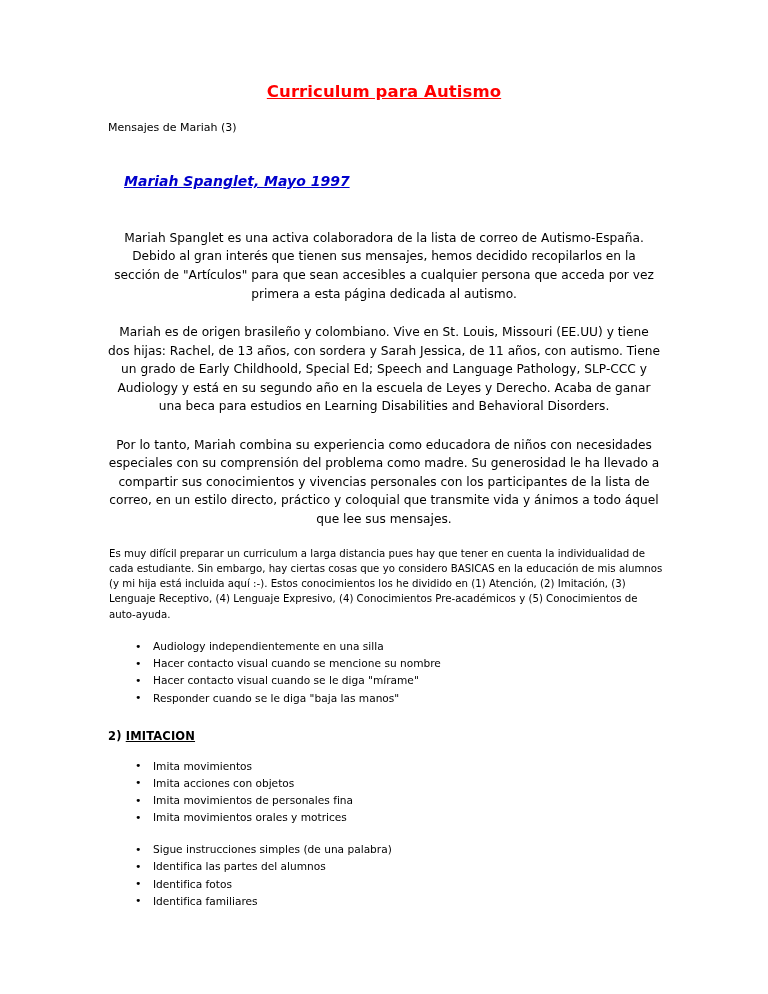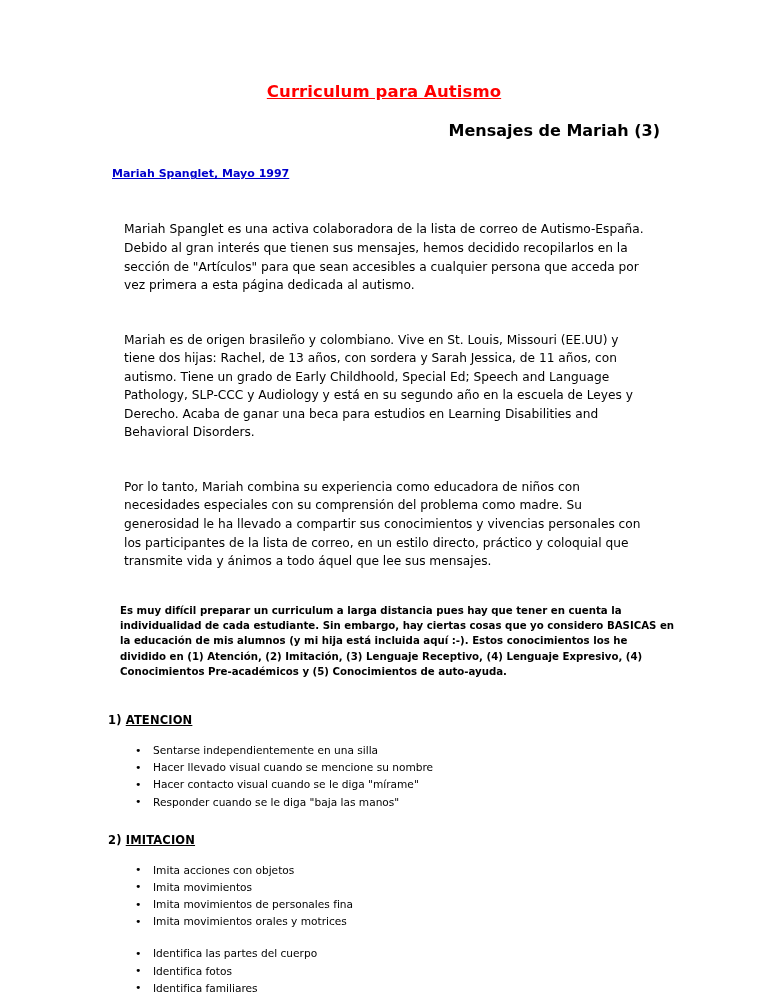--- a/index.html
+++ b/index.html
@@ -36,72 +36,72 @@
     color: #ff0000;
     font-weight: bold;
     font-size: 16.5px;
     text-decoration: underline;
     margin: 0;
     padding-top: 82px;
     line-height: 1.25;
     letter-spacing: 0.1px;
   }
   .doc-subtitle {
-    text-align: right;
+    text-align: left;
     color: #000000;
-    font-weight: bold;
-    font-size: 16px;
+    font-weight: normal;
+    font-size: 11px;
     margin: 0;
     padding-top: 18px;
     line-height: 1.3;
   }
   .author-line {
-    margin: 4px;
+    margin: 16px;
     padding-top: 22px;
-    font-size: 11px;
+    font-size: 14px;
+    font-style: italic;
   }
   .author-link {
     color: #0000cc;
     font-weight: bold;
     text-decoration: underline;
     cursor: pointer;
   }
 
   
   p.body-par {
-    margin: 16px;
+    margin: 0;
     padding-top: 20px;
     font-size: 12.2px;
     line-height: 1.52;
-    text-align: left;
+    text-align: center;
     color: #000000;
   }
   p.body-par.first {
     padding-top: 24px;
   }
 
   
   .section-heading {
     margin: 0;
     padding-top: 22px;
     font-size: 11.5px;
     font-weight: bold;
     text-decoration: underline;
     letter-spacing: 0.15px;
   }
 
   
   p.note-par {
-    margin: 12px;
+    margin: 1px;
     padding-top: 16px;
     font-size: 10.2px;
     line-height: 1.5;
     width: 556px;
     color: #000000;
-    font-weight: bold;
   }
 
   
   .num-heading {
     margin: 0;
     padding-top: 22px;
     font-size: 11.5px;
     font-weight: bold;
     letter-spacing: 0.15px;
   }
@@ -151,43 +151,40 @@
 
     <p class="body-par first">Mariah Spanglet es una activa colaboradora de la lista de correo de Autismo-España. Debido al gran interés que tienen sus mensajes, hemos decidido recopilarlos en la sección de "Artículos" para que sean accesibles a cualquier persona que acceda por vez primera a esta página dedicada al autismo.</p>
 
     <p class="body-par">Mariah es de origen brasileño y colombiano. Vive en St. Louis, Missouri (EE.UU) y tiene dos hijas: Rachel, de 13 años, con sordera y Sarah Jessica, de 11 años, con autismo. Tiene un grado de Early Childhoold, Special Ed; Speech and Language Pathology, SLP-CCC y Audiology y está en su segundo año en la escuela de Leyes y Derecho. Acaba de ganar una beca para estudios en Learning Disabilities and Behavioral Disorders.</p>
 
     <p class="body-par">Por lo tanto, Mariah combina su experiencia como educadora de niños con necesidades especiales con su comprensión del problema como madre. Su generosidad le ha llevado a compartir sus conocimientos y vivencias personales con los participantes de la lista de correo, en un estilo directo, práctico y coloquial que transmite vida y ánimos a todo áquel que lee sus mensajes.</p>
 
 
     <p class="note-par">Es muy difícil preparar un curriculum a larga distancia pues hay que tener en cuenta la individualidad de cada estudiante. Sin embargo, hay ciertas cosas que yo considero BASICAS en la educación de mis alumnos (y mi hija está incluida aquí :-). Estos conocimientos los he dividido en (1) Atención, (2) Imitación, (3) Lenguaje Receptivo, (4) Lenguaje Expresivo, (4) Conocimientos Pre-académicos y (5) Conocimientos de auto-ayuda.</p>
 
-    <div class="num-heading">
-      <span class="num">1)</span>
-      <span class="name">ATENCION</span>
-    </div>
     <ul class="bullets">
-      <li>Sentarse independientemente en una silla</li>
-      <li>Hacer llevado visual cuando se mencione su nombre</li>
+      <li>Audiology independientemente en una silla</li>
+      <li>Hacer contacto visual cuando se mencione su nombre</li>
       <li>Hacer contacto visual cuando se le diga "mírame"</li>
       <li>Responder cuando se le diga "baja las manos"</li>
     </ul>
 
     <div class="num-heading">
       <span class="num">2)</span>
       <span class="name">IMITACION</span>
     </div>
     <ul class="bullets">
+      <li>Imita movimientos</li>
       <li>Imita acciones con objetos</li>
-      <li>Imita movimientos</li>
       <li>Imita movimientos de personales fina</li>
       <li>Imita movimientos orales y motrices</li>
     </ul>
 
     <ul class="bullets">
-      <li>Identifica las partes del cuerpo</li>
+      <li>Sigue instrucciones simples (de una palabra)</li>
+      <li>Identifica las partes del alumnos</li>
       <li>Identifica fotos</li>
       <li>Identifica familiares</li>
 
     </ul>
 
   </div>
 </div>
 
 </body></html>

